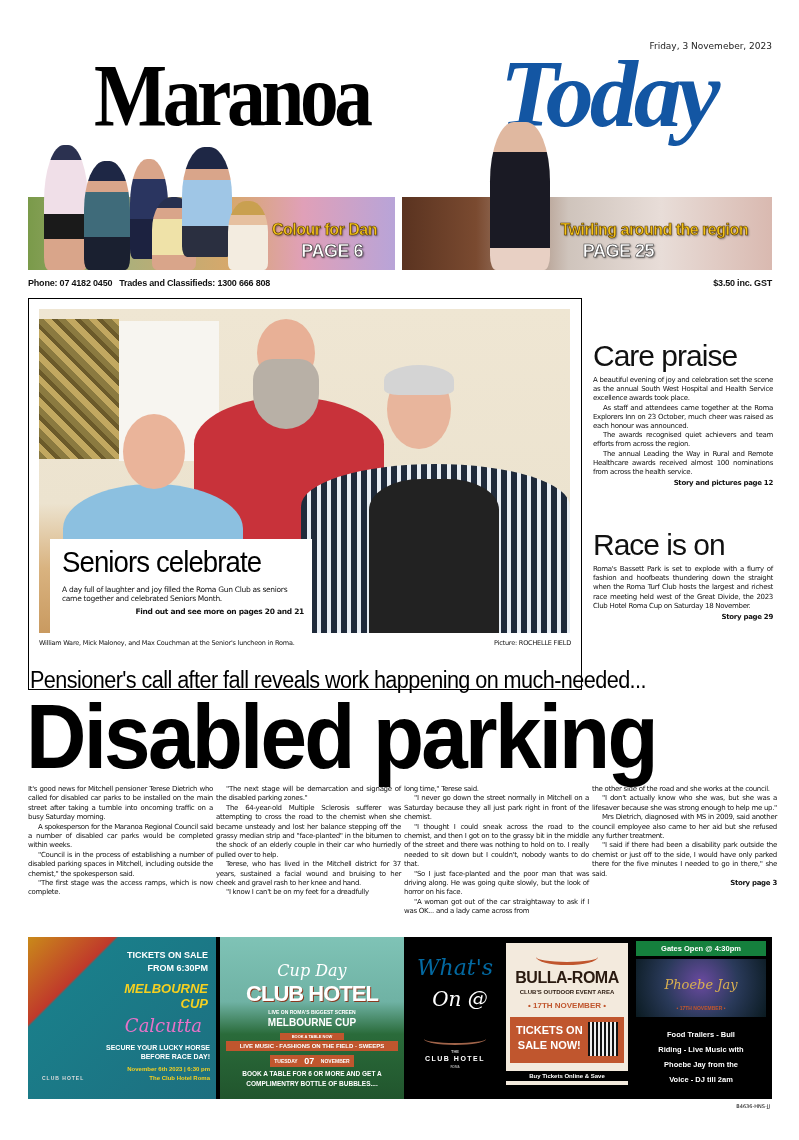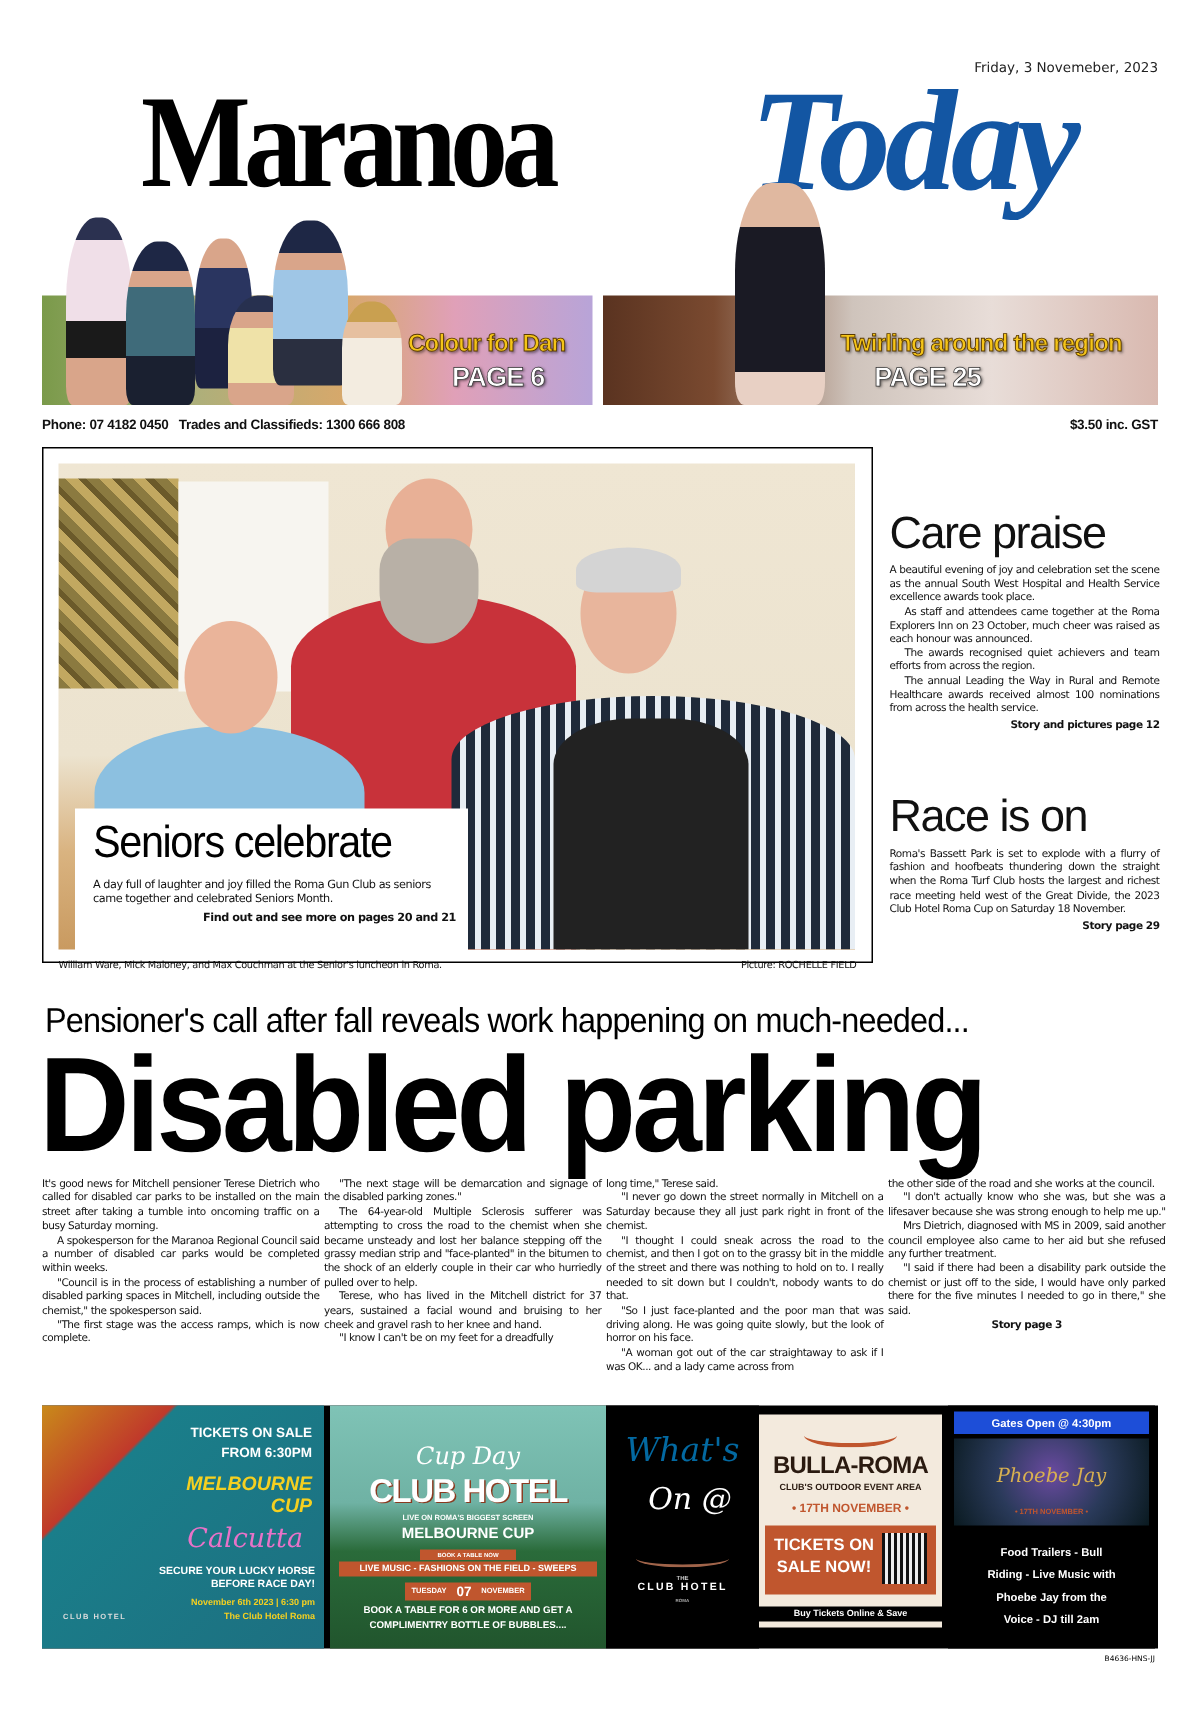--- a/index.html
+++ b/index.html
@@ -21,21 +21,21 @@
     .promo-kids { position: absolute; left: 4px; top: -60px; width: 260px; height: 133px; }
     .kid { position: absolute; border-radius: 45% 45% 10% 10%; }
     .promo-dancer { position: absolute; left: 88px; top: -75px; width: 60px; height: 148px; }
     .promo-title { position: absolute; right: 18px; top: 24px; font-family: "Liberation Sans", sans-serif; font-weight: bold; font-size: 16px; color: #f5c518; -webkit-text-stroke: 0.6px #5a3a00; letter-spacing: -0.5px; text-shadow: 1px 1px 2px rgba(0,0,0,0.5); }
     .promo-page { position: absolute; right: 32px; top: 44px; font-family: "Liberation Sans", sans-serif; font-weight: bold; font-size: 18px; color: #fff; -webkit-text-stroke: 0.5px #333; letter-spacing: -0.5px; text-shadow: 1px 1px 2px rgba(0,0,0,0.6); }
     .promo-right .promo-title { right: 24px; }
     .promo-right .promo-page { right: 118px; }
 
     .infobar { position: absolute; top: 278px; left: 28px; right: 27px; font-size: 9px; font-weight: bold; display: flex; justify-content: space-between; font-family: "Liberation Sans", sans-serif; letter-spacing: -0.2px; }
 
-    .feature-box { position: absolute; left: 28px; top: 298px; width: 554px; height: 344px; border: 1px solid #000; }
+    .feature-box { position: absolute; left: 28px; top: 298px; width: 554px; height: 392px; border: 1px solid #000; }
     .feature-photo { position: absolute; left: 10px; top: 10px; width: 531px; height: 324px; background: linear-gradient(180deg, #efe6d3 0%, #ece3cf 60%, #d9b380 80%, #c99a60 100%); overflow: hidden; }
     .mural { position: absolute; left: 0; top: 10px; width: 80px; height: 140px; background: repeating-linear-gradient(45deg, #8b7a40 0 6px, #c2a860 6px 12px, #6b5a2a 12px 16px); }
     .wall-panel { position: absolute; left: 80px; top: 12px; width: 100px; height: 140px; background: #f7f5f0; }
     .person { position: absolute; }
     .head { position: absolute; border-radius: 50%; background: #e8b096; }
     .caption-card { position: absolute; left: 21px; top: 240px; width: 262px; height: 95px; background: #fff; }
     .card-title { position: absolute; left: 12px; top: 6px; font-size: 30px; font-family: "Liberation Sans", sans-serif; letter-spacing: -1px; color: #000; transform: scaleX(0.92); transform-origin: left; }
     .card-text { position: absolute; left: 12px; top: 46px; width: 244px; font-size: 7.5px; line-height: 9px; font-family: "DejaVu Sans", sans-serif; letter-spacing: -0.3px; }
     .card-more { position: absolute; right: 8px; top: 68px; font-size: 7.5px; font-weight: bold; font-family: "DejaVu Sans", sans-serif; letter-spacing: -0.3px; }
     .photo-caption { position: absolute; left: 10px; top: 340px; font-size: 6.5px; font-family: "DejaVu Sans", sans-serif; letter-spacing: -0.2px; }
@@ -46,21 +46,21 @@
     .side-p { font-size: 7px; line-height: 9.2px; font-family: "DejaVu Sans", sans-serif; text-align: justify; letter-spacing: -0.3px; }
     .side-p.indent { text-indent: 10px; }
     .side-ref { font-size: 7px; font-weight: bold; font-family: "DejaVu Sans", sans-serif; text-align: right; margin-top: 2px; letter-spacing: -0.3px; }
 
     .kicker { position: absolute; left: 30px; top: 667px; font-size: 23px; font-family: "Liberation Sans", sans-serif; letter-spacing: -0.6px; color: #000; transform: scaleX(0.94); transform-origin: left; white-space: nowrap; }
     .headline { position: absolute; left: 26px; top: 692px; font-size: 90px; font-weight: bold; font-family: "Liberation Sans", sans-serif; letter-spacing: -3px; color: #000; line-height: 1; transform: scaleX(0.93); transform-origin: left; white-space: nowrap; }
 
     .story { position: absolute; top: 785px; width: 185px; }
     .story p { font-size: 7px; line-height: 9.4px; font-family: "DejaVu Sans", sans-serif; text-align: justify; letter-spacing: -0.3px; }
     .story p.indent { text-indent: 10px; }
-    .story .ref { font-weight: bold; text-align: center; }
+    .story .ref { font-weight: bold; text-align: right; }
 
     .ads { position: absolute; left: 28px; top: 937px; width: 744px; height: 162px; background: #000; display: flex; }
     .ad { position: relative; height: 100%; overflow: hidden; }
     .ad1 { width: 188px; background: linear-gradient(135deg, #c98a1a 0%, #c0392b 25%, #1a7e8a 26%, #1d6f80 100%); }
     .ad2 { width: 184px; margin-left: 4px; background: linear-gradient(180deg, #7fc3b6 0%, #6fb2a4 40%, #2a6b3a 60%, #21552d 100%); }
     .ad3 { width: 102px; background: #000; }
     .ad4 { width: 122px; background: #f3eadd; margin-top: 6px; height: 142px; }
     .ad5 { width: 138px; margin-left: 4px; background: #000; }
     .ad-text { position: absolute; font-family: "Liberation Sans", sans-serif; font-weight: bold; text-align: center; }
     .qr { position: absolute; background: repeating-linear-gradient(0deg, #000 0 2px, #fff 2px 3px), #000; }
@@ -229,21 +229,21 @@
       <div class="ad-text" style="left:6px;top:6px;font-size:11px;color:#fff;text-align:center;line-height:15px;">
         <div>TICKETS ON</div>
         <div>SALE NOW!</div>
       </div>
       <div class="qr" style="right:6px;top:5px;width:30px;height:34px;background:repeating-linear-gradient(90deg,#111 0 2px,#eee 2px 4px);"></div>
     </div>
     <div class="ad-text" style="left:0;right:0;top:128px;font-size:6px;color:#fff;background:#000;padding:2px 0;">Buy Tickets Online &amp; Save</div>
   </div>
 
   <div class="ad ad5">
-    <div class="ad-text" style="left:4px;right:4px;top:4px;font-size:7.5px;color:#fff;background:#1d4ed8;padding:3px 0;">Gates Open @ 4:30pm</div>
+    <div class="ad-text" style="left:4px;right:4px;top:4px;font-size:7.5px;color:#fff;background:#15803d;padding:3px 0;">Gates Open @ 4:30pm</div>
     <div style="position:absolute;left:4px;right:4px;top:22px;height:58px;background:radial-gradient(circle at 50% 40%, #6a4aa0 0%, #2a3a5a 50%, #0a1a20 100%);"></div>
     <div class="ad-text" style="left:0;right:0;top:40px;font-size:13px;color:#d8b050;font-family:'DejaVu Serif',serif;font-style:italic;font-weight:normal;">Phoebe Jay</div>
     <div class="ad-text" style="left:0;right:0;top:68px;font-size:5px;color:#c0562e;">• 17TH NOVEMBER •</div>
     <div class="ad-text" style="left:0;right:0;top:90px;font-size:7.5px;color:#fff;line-height:15px;">
       <div>Food Trailers - Bull</div>
       <div>Riding - Live Music with</div>
       <div>Phoebe Jay from the</div>
       <div>Voice - DJ till 2am</div>
     </div>
   </div>

